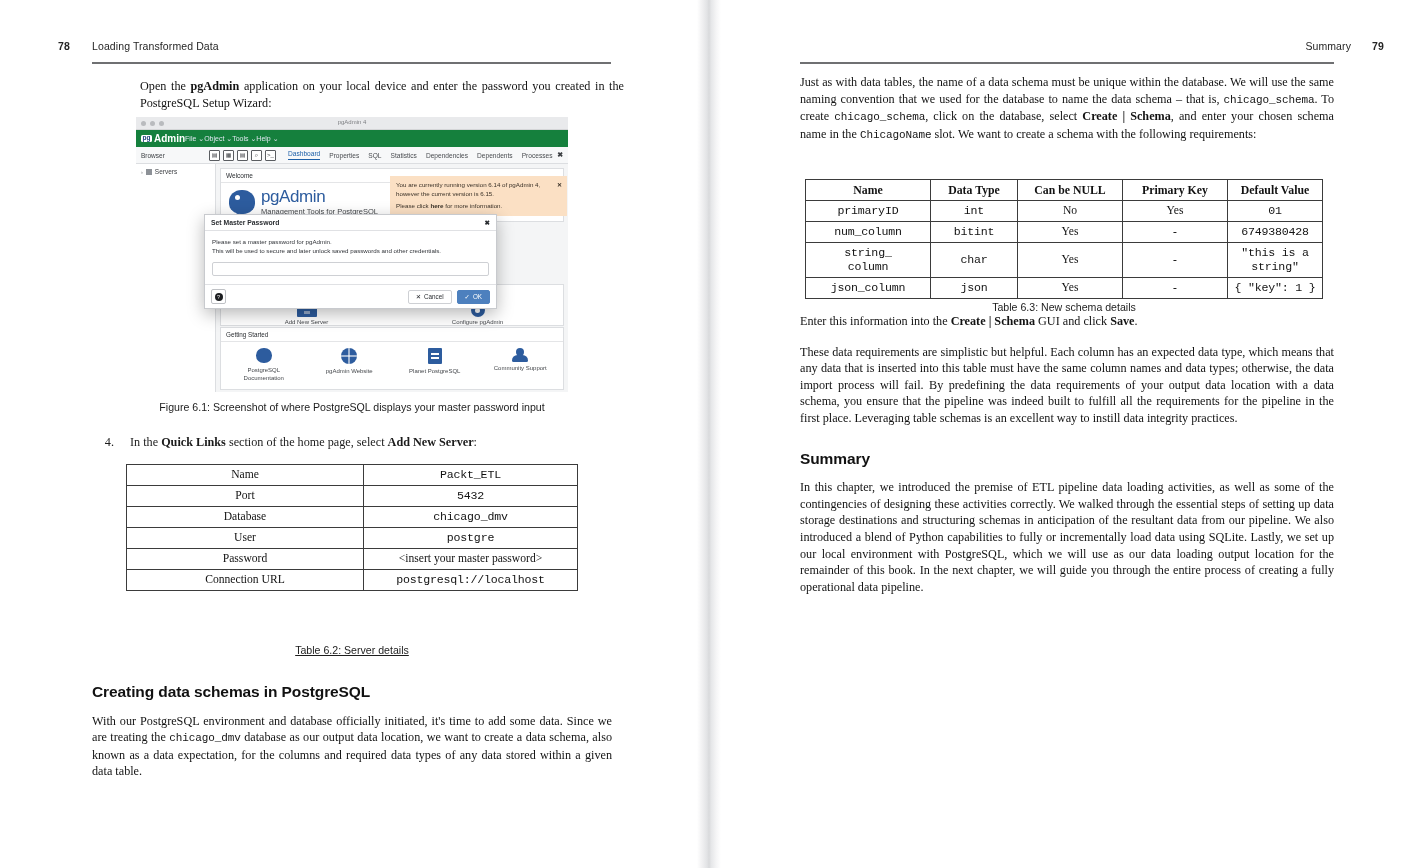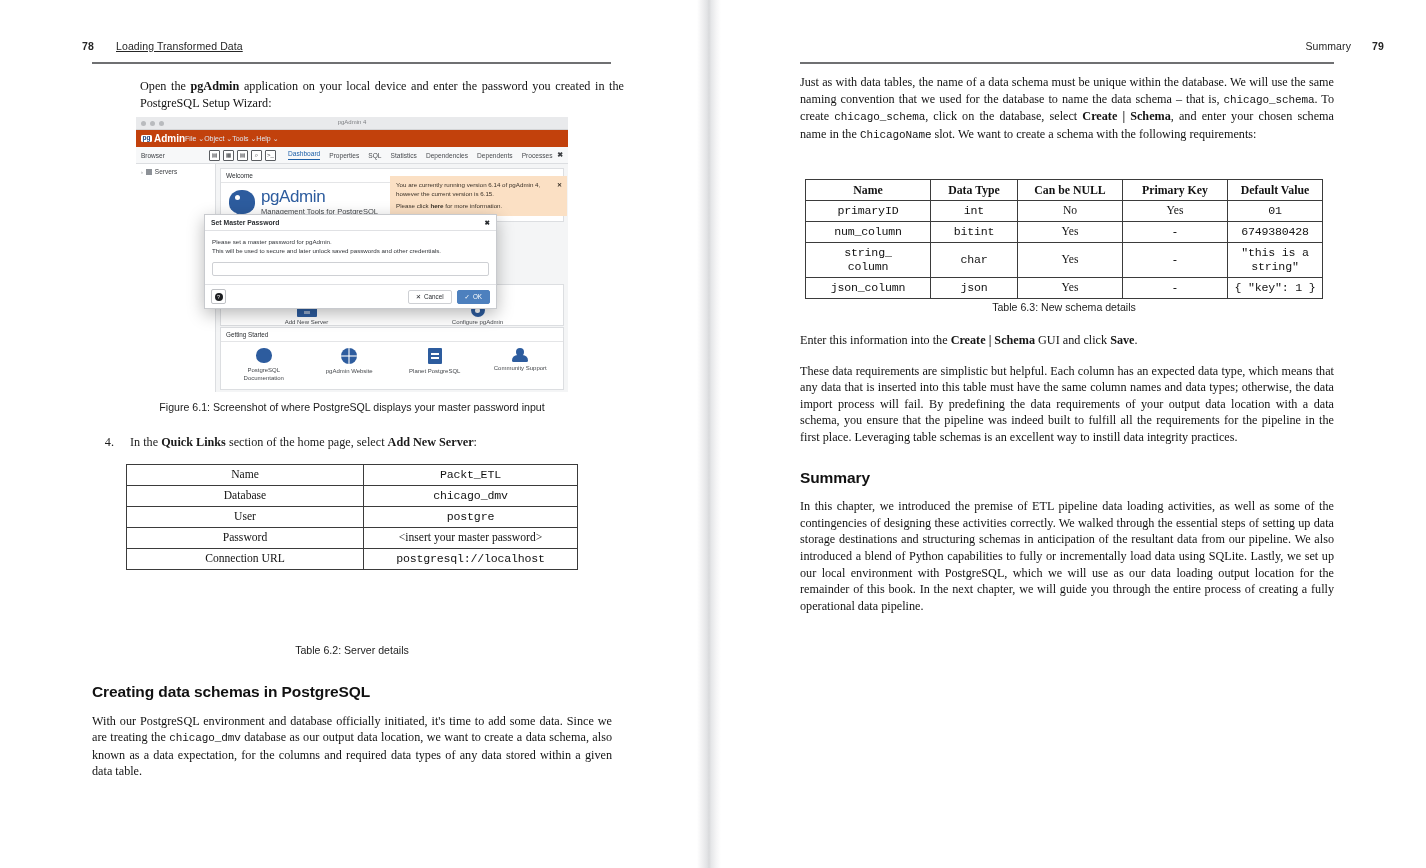--- a/index.html
+++ b/index.html
@@ -47,24 +47,23 @@
   }
 
   
   .runhead {
     position: absolute;
     top: 40px;
     font-family: "Liberation Sans", sans-serif;
     font-size: 10.5px;
     color: #262626;
     letter-spacing: .1px;
-    margin-left: 24px;
   }
   .left .runhead-num { left: 58px; font-weight: 700; }
-  .left .runhead-title { left: 92px; text-decoration: underline; }
+  .left .runhead-title { left: 92px; }
   .right .runhead-title { right: 75px; }
   .right .runhead-num { right: 42px; font-weight: 700; }
 
   .rule {
     position: absolute;
     height: 1.5px;
     background: #6f7072;
     top: 62px;
   }
   .left .rule { left: 92px; width: 519px; }
@@ -154,21 +153,21 @@
     position: relative;
   }
   .pg-dots { position: absolute; left: 5px; top: 3.5px; display: flex; gap: 4px; }
   .pg-dots span { width: 5px; height: 5px; border-radius: 50%; background: #b9bbbe; display:block; }
   .pg-wintitle {
     position: absolute; left: 0; right: 0; top: 2px;
     text-align: center; font-size: 6px; color: #7d7f82;
   }
   .pg-menubar {
     height: 17px;
-    background: #c2410c;
+    background: #15803d;
     display: flex;
     align-items: center;
     padding-left: 5px;
   }
   .pg-logo {
     display: flex; align-items: center; gap: 2px;
     font-size: 10px; font-weight: 700; color: #ffffff;
   }
   .pg-logo .badge {
     background:#fff; color:#20437c; font-size:6.5px; font-weight:700;
@@ -447,39 +446,43 @@
       <span class="txt"><span>In the </span><b>Quick Links</b><span> section of the home page, select </span><b>Add New Server</b><span>:</span></span>
     </div>
 
     <table class="booktbl" style="position:absolute; left:126px; top:464px; width:452px;">
       <tbody>
         <tr>
             <td style="width:228px;">Name</td>
             <td class="mono-cell">Packt_ETL</td>
           </tr>
         <tr>
+            <td>Port</td>
+            <td class="mono-cell">5432</td>
+          </tr>
+        <tr>
             <td>Database</td>
             <td class="mono-cell">chicago_dmv</td>
           </tr>
         <tr>
             <td>User</td>
             <td class="mono-cell">postgre</td>
           </tr>
         <tr>
             <td>Password</td>
             <td>&lt;insert your master password&gt;</td>
           </tr>
         <tr>
             <td>Connection URL</td>
             <td class="mono-cell">postgresql://localhost</td>
           </tr>
       </tbody>
     </table>
 
-    <div class="caption" style="position:absolute; left:126px; width:452px; top:644px;">Table 6.2: Server details</div>
+    <div class="caption" style="position:absolute; left:126px; width:452px; top:644px;text-decoration:underline;">Table 6.2: Server details</div>
 
     <div class="body-col" style="left:92px; width:520px; top:684px;">
       <h2 class="sec">Creating data schemas in PostgreSQL</h2>
       <p class="para"><span>With our PostgreSQL environment and database officially initiated, it's time to add some data. Since we are treating the </span><span class="mono">chicago_dmv</span><span> database as our output data location, we want to create a data schema, also known as a data expectation, for the columns and required data types of any data stored within a given data table.</span></p>
     </div>
   </div>
 
   <div class="page right">
     <div class="runhead runhead-title">Summary</div>
     <div class="runhead runhead-num">79</div>
@@ -528,21 +531,21 @@
           <td class="mono-cell">json</td>
           <td>Yes</td>
           <td>-</td>
           <td class="mono-cell">{ "key": 1 }</td>
         </tr>
       </tbody>
     </table>
 
     <div class="caption" style="position:absolute; left:92px; width:518px; top:301px;">Table 6.3: New schema details</div>
 
-    <div class="body-col" style="top:332px;">
+    <div class="body-col" style="top:313px;">
       <p class="para"><span>Enter this information into the </span><b>Create | Schema</b><span> GUI and click </span><b>Save</b><span>.</span></p>
 
       <p class="para" style="margin-top:14px;">These data requirements are simplistic but helpful. Each column has an expected data type, which means that any data that is inserted into this table must have the same column names and data types; otherwise, the data import process will fail. By predefining the data requirements of your output data location with a data schema, you ensure that the pipeline was indeed built to fulfill all the requirements for the pipeline in the first place. Leveraging table schemas is an excellent way to instill data integrity practices.</p>
 
       <h2 class="sec" style="margin-top:24px;">Summary</h2>
 
       <p class="para">In this chapter, we introduced the premise of ETL pipeline data loading activities, as well as some of the contingencies of designing these activities correctly. We walked through the essential steps of setting up data storage destinations and structuring schemas in anticipation of the resultant data from our pipeline. We also introduced a blend of Python capabilities to fully or incrementally load data using SQLite. Lastly, we set up our local environment with PostgreSQL, which we will use as our data loading output location for the remainder of this book. In the next chapter, we will guide you through the entire process of creating a fully operational data pipeline.</p>
     </div>
   </div>
 

